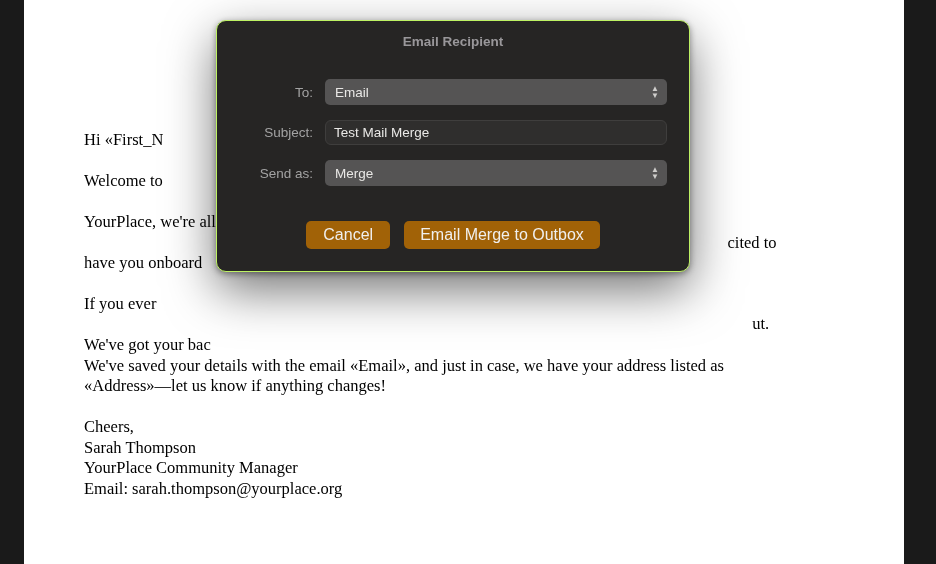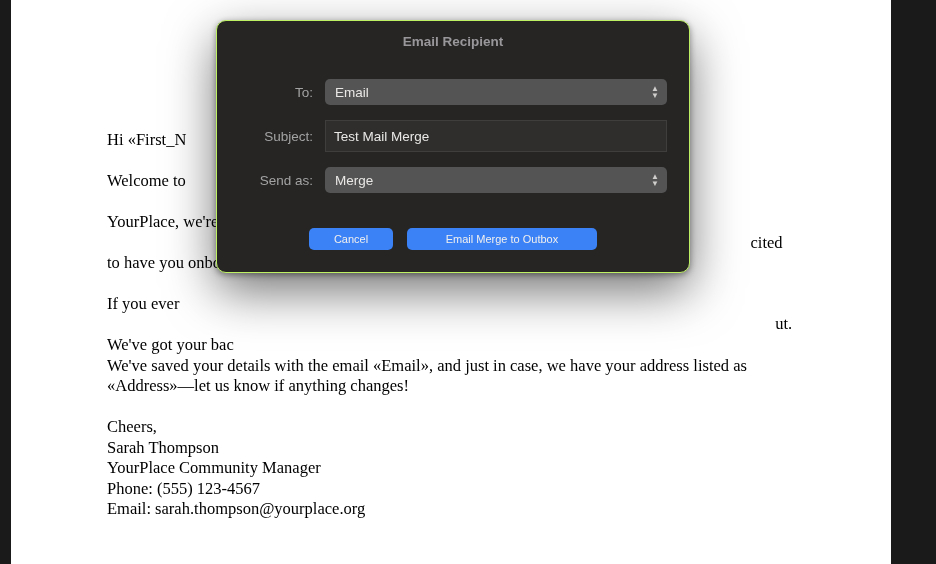--- a/index.html
+++ b/index.html
@@ -6,26 +6,26 @@
   body {
     width: 936px;
     height: 564px;
     background: #1a1a1a;
     font-family: -apple-system, "Helvetica Neue", Arial, sans-serif;
     overflow: hidden;
     position: relative;
   }
   .document-page {
     position: absolute;
-    left: 11px;
+    left: 24px;
     top: 0;
     width: 880px;
     height: 564px;
     background: #ffffff;
-    padding: 130px 100px 40px 96px;
+    padding: 130px 100px 40px 60px;
     font-family: "Times New Roman", Times, serif;
     font-size: 16.5px;
     line-height: 1.25;
     color: #000;
   }
   .document-page p { margin-bottom: 20px; }
   .document-page .sig { margin-bottom: 0; line-height: 1.25; }
 
   .modal {
     position: absolute;
@@ -95,41 +95,41 @@
     flex-direction: column;
     align-items: center;
     justify-content: center;
     gap: 1px;
     color: #cfcecc;
     font-size: 8px;
     line-height: 6px;
   }
   .text-input {
     width: 100%;
-    height: 32px;
+    height: 25px;
     background: #2f2e2d;
     border: 1px solid #3f3e3d;
-    border-radius: 0;
+    border-radius: 6px;
     color: #e9e8e6;
     font-size: 13.5px;
     padding: 0 8px;
     outline: none;
   }
   .modal-footer {
     padding: 12px 22px 22px 22px;
     display: flex;
     justify-content: center;
     gap: 14px;
   }
   .btn {
-    background: #3b82f6;
+    background: #a16207;
     border: none;
     border-radius: 5px;
     color: #f0efee;
-    font-size: 11px;
+    font-size: 16px;
     padding: 5px 16px;
     min-width: 84px;
     cursor: default;
   }
   .btn.primary {
     min-width: 190px;
   }
 </style>
 </head>
 <body>
@@ -142,21 +142,20 @@
     <span style="visibility:hidden">xxxxxxxxxxxxxxxxxxxxxxxxxxxxxxxxxxxxxxxxxxxxxxxxxxxxxxxxxxxxxxxxxxxxxxxxxxxxxx</span><span>cited to have you onboard</span>
   </p>
   <p>
     <span>If you ever </span>
     <span style="visibility:hidden">xxxxxxxxxxxxxxxxxxxxxxxxxxxxxxxxxxxxxxxxxxxxxxxxxxxxxxxxxxxxxxxxxxxxxxxxxxxxxxxxx</span><span>ut. We've got your bac</span><br>
     <span>We've saved your details with the email «Email», and just in case, we have your address listed as «Address»—let us know if anything changes!</span>
   </p>
   <p class="sig">Cheers,</p>
   <p class="sig">Sarah Thompson</p>
   <p class="sig">YourPlace Community Manager</p>
-  <p class="sig">Phone: (555) 123-4567</p>
   <p class="sig">Email: sarah.thompson@yourplace.org</p>
 
 </div>
 
 <div class="modal">
   <div class="modal-titlebar">
     <span class="modal-title">Email Recipient</span>
   </div>
   <div class="modal-body">
 

